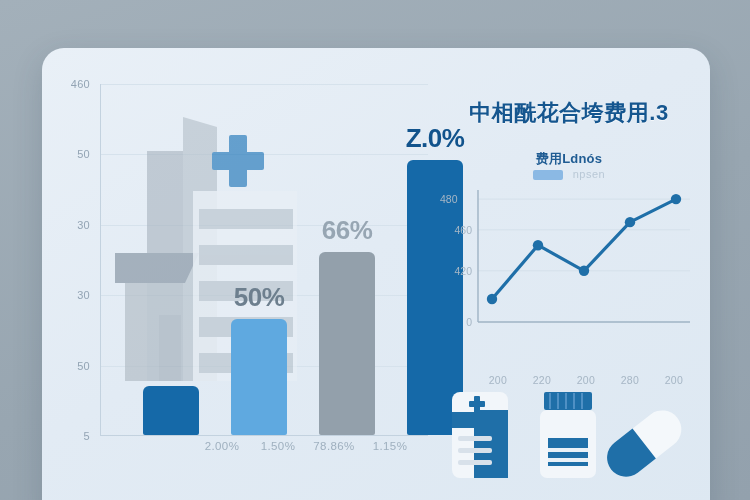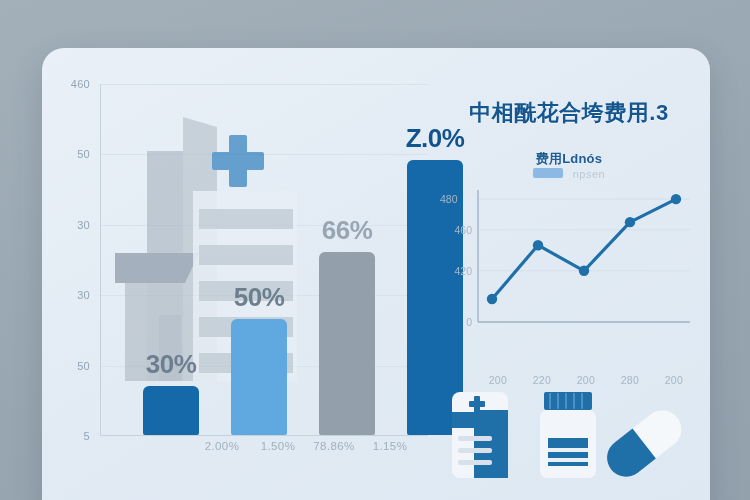--- a/index.html
+++ b/index.html
@@ -163,21 +163,21 @@
     flex-direction: column;
   }
   #legend-subtitle {
     font-size: 13px;
     font-weight: bold;
     color: #1f5c93;
     letter-spacing: .2px;
   }
   .legend-entry {
     display: flex;
-    align-items: flex-start;
+    align-items: flex-end;
     gap: 10px;
   }
   .legend-swatch {
     width: 30px;
     height: 10px;
     border-radius: 2px;
     background: #8bb9e4;
   }
   .legend-label {
     font-size: 11px;
@@ -267,21 +267,20 @@
           <rect x="92" y="212" width="94" height="20" fill="#b7c2cb"></rect>
           <rect x="92" y="248" width="94" height="20" fill="#b7c2cb"></rect>
           <g fill="#1570b5">
             <rect x="122" y="30" width="18" height="52" rx="2"></rect>
             <rect x="105" y="47" width="52" height="18" rx="2"></rect>
           </g>
         </svg>
 
         <div class="bars-row" id="bars-row">
             <div class="bar-col">
-              <div class="bar-value" style="bottom: 55.28px; color: rgb(109, 127, 142);">30%</div>
               <div class="bar-rect" style="height: 49.28px; background: rgb(21, 105, 168);"></div>
             </div>
             <div class="bar-col">
               <div class="bar-value" style="bottom: 122.16px; color: rgb(109, 127, 142);">50%</div>
               <div class="bar-rect" style="height: 116.16px; background: rgb(95, 169, 224);"></div>
             </div>
             <div class="bar-col">
               <div class="bar-value" style="bottom: 189.04px; color: rgb(151, 166, 179);">66%</div>
               <div class="bar-rect" style="height: 183.04px; background: rgb(147, 160, 171);"></div>
             </div>

